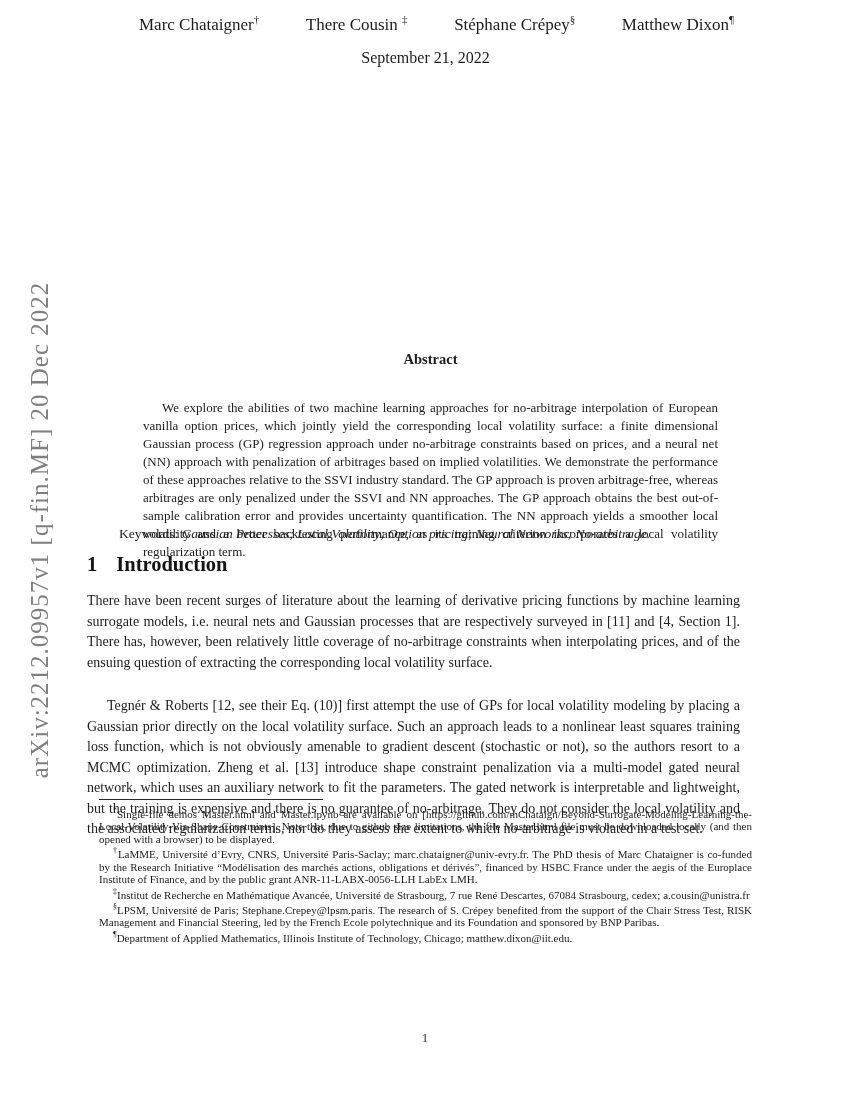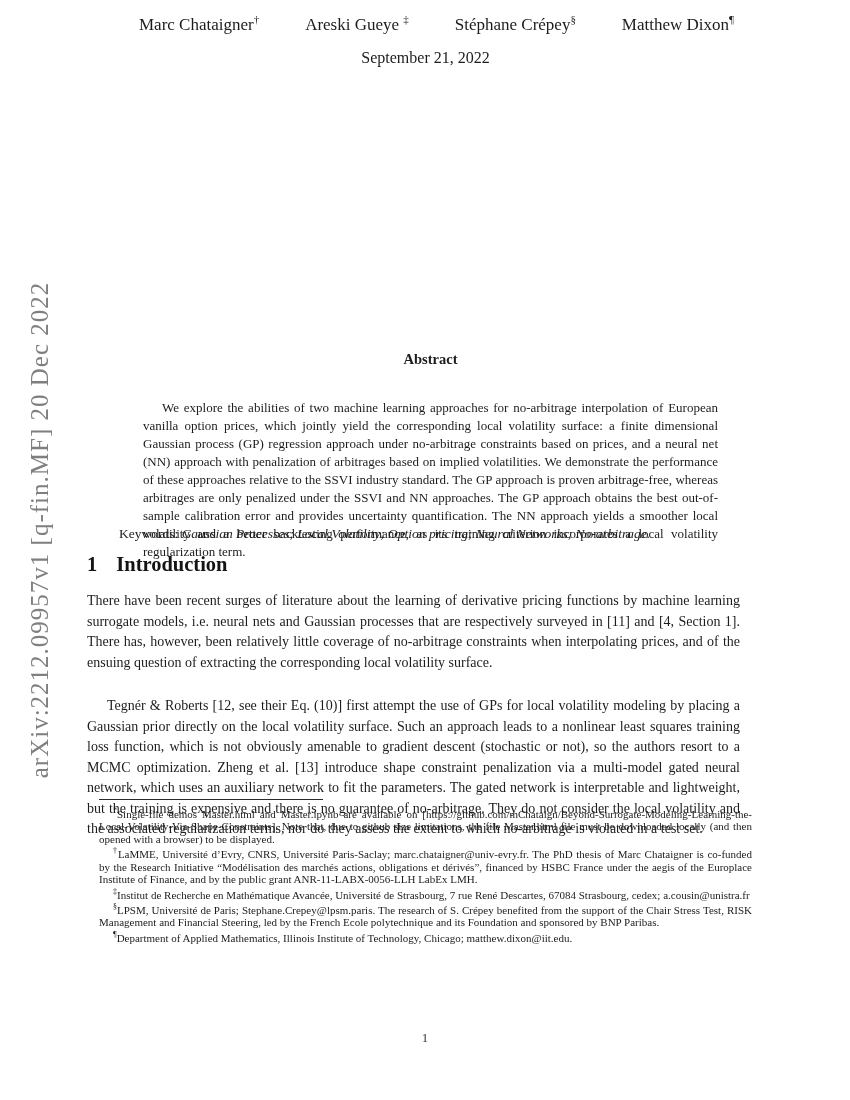--- a/index.html
+++ b/index.html
@@ -120,21 +120,21 @@
 </head>
 <body>
 
 <div class="watermark">arXiv:2212.09957v1  [q-fin.MF]  20 Dec 2022</div>
 
 <div class="content">
 
 
   <div class="authors-row">
     <span class="author"><span>Marc Chataigner</span><sup>†</sup></span>
-    <span class="author"><span>Areski Gueye </span><sup>‡</sup></span>
+    <span class="author"><span>There Cousin </span><sup>‡</sup></span>
     <span class="author"><span>Stéphane Crépey</span><sup>§</sup></span>
     <span class="author"><span>Matthew Dixon</span><sup>¶</sup></span>
   </div>
 
 
   <div class="date-line">September 21, 2022</div>
 
 </div>
 
 <div class="abstract-block">

